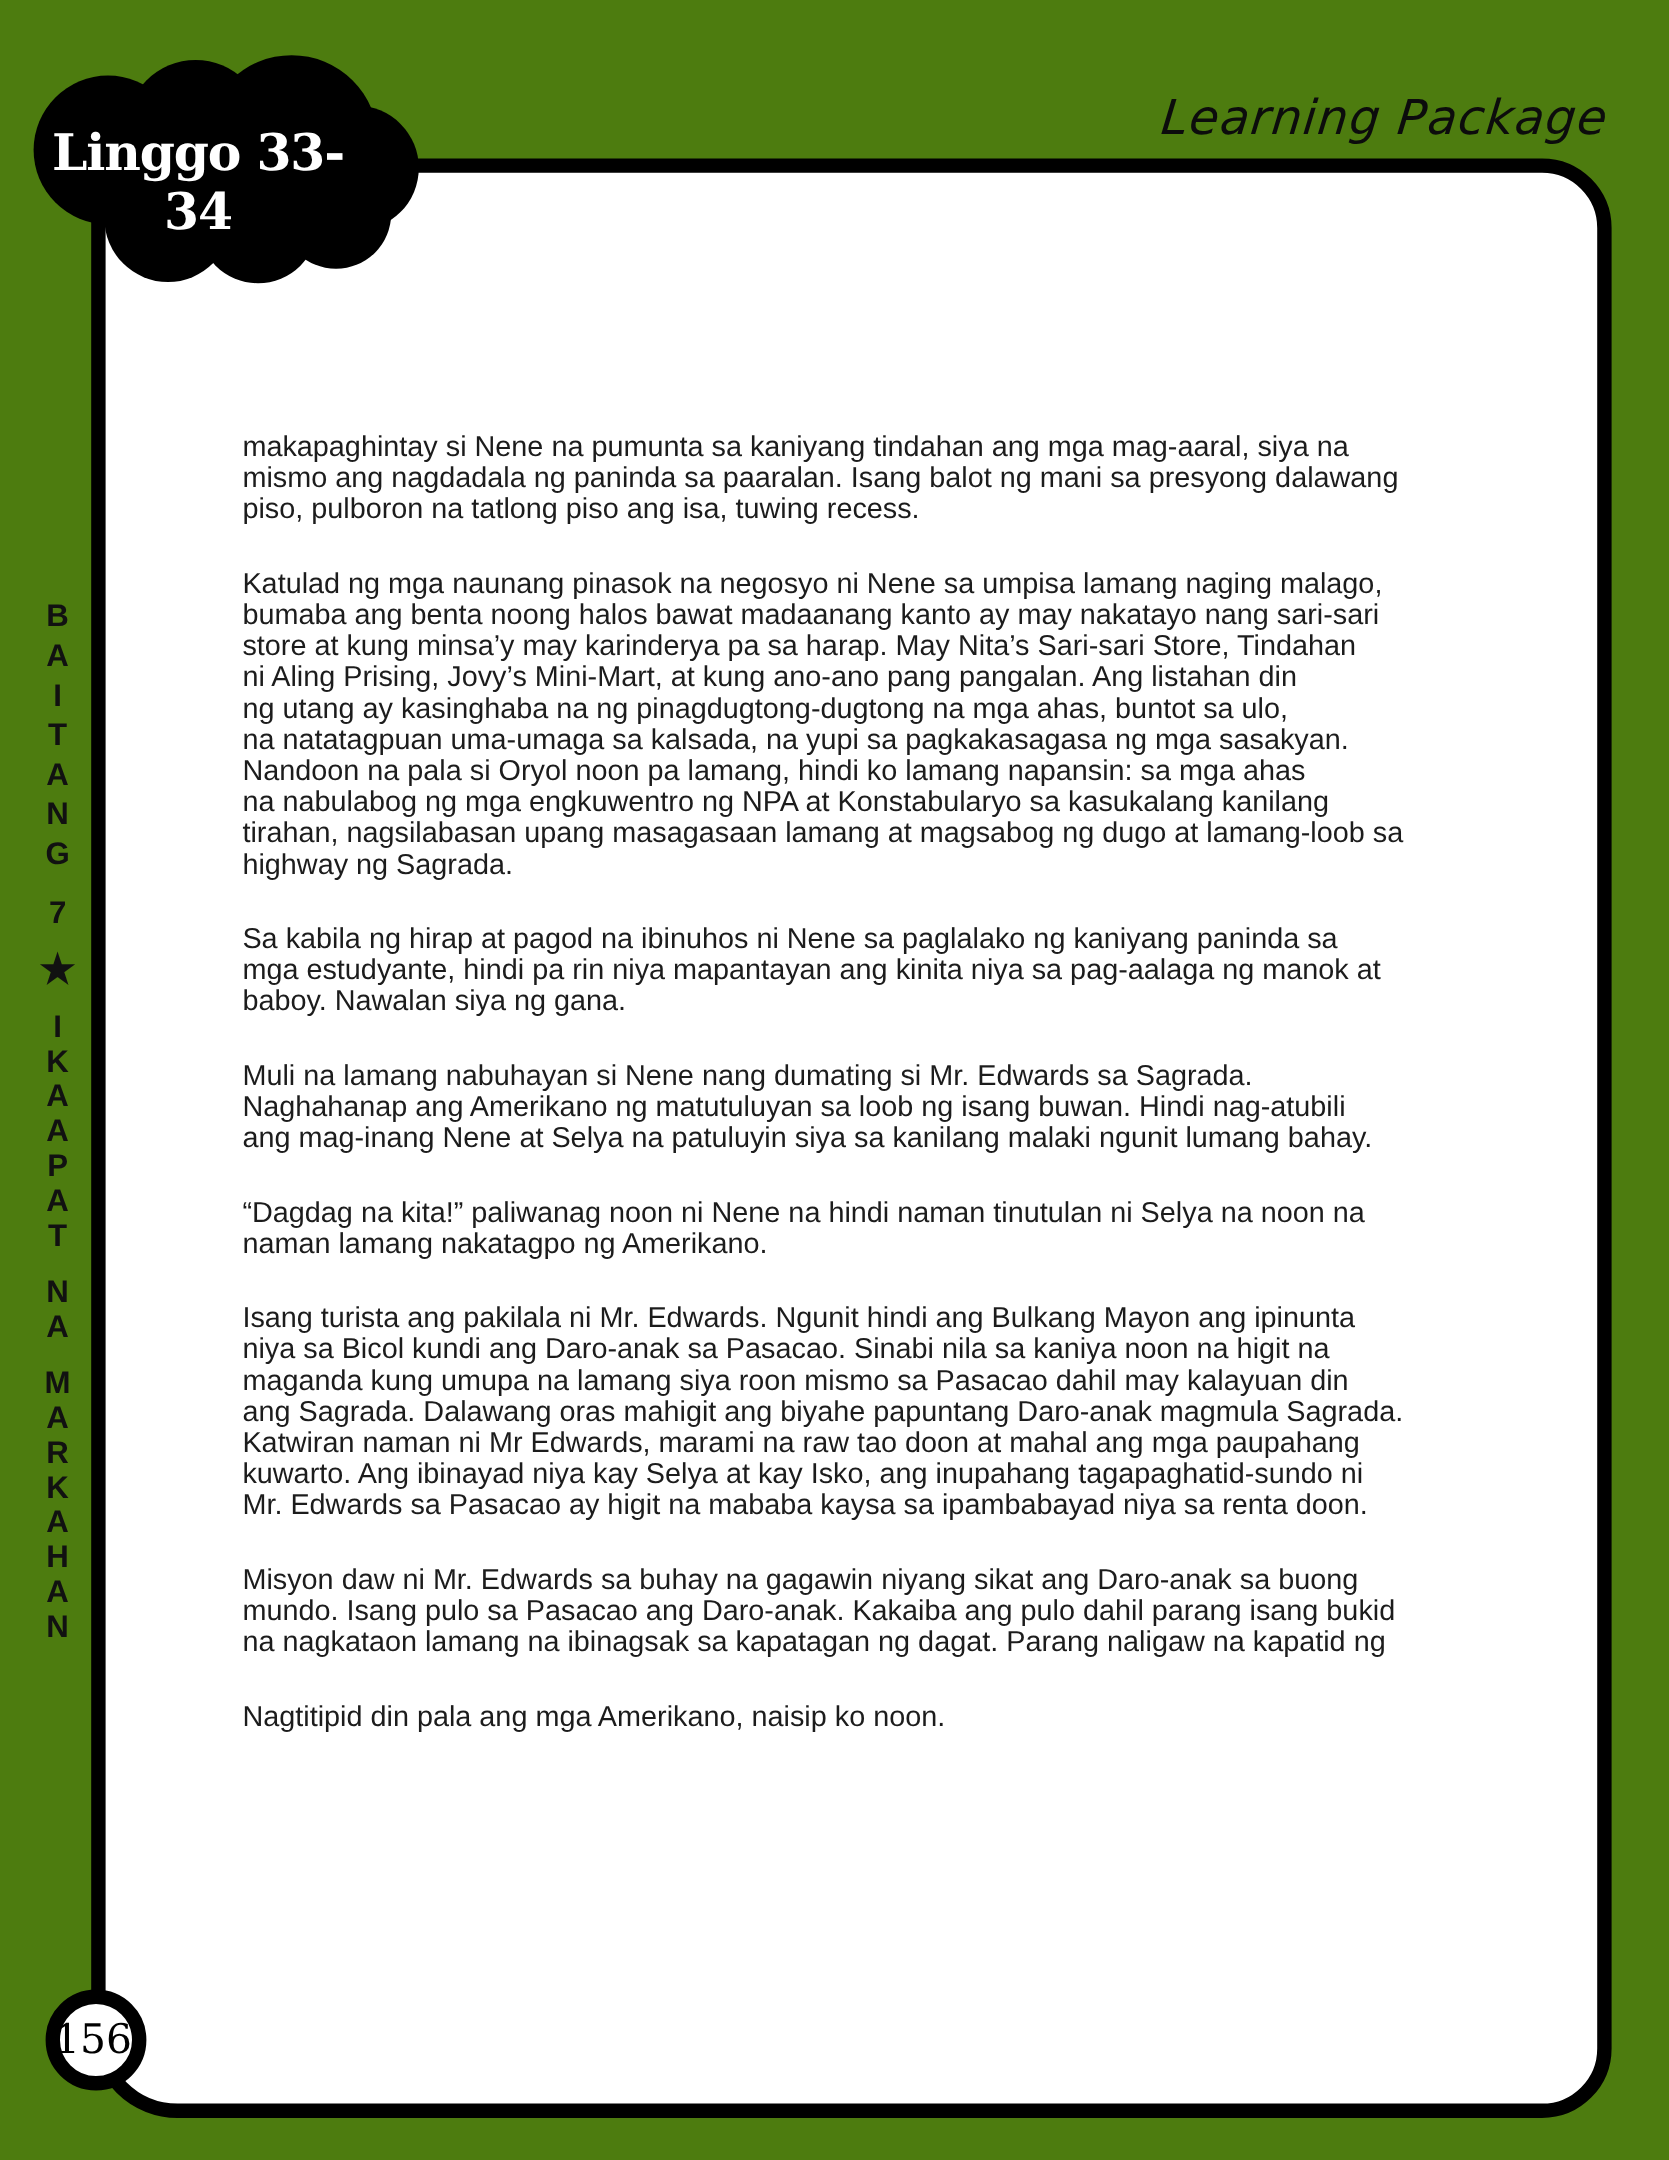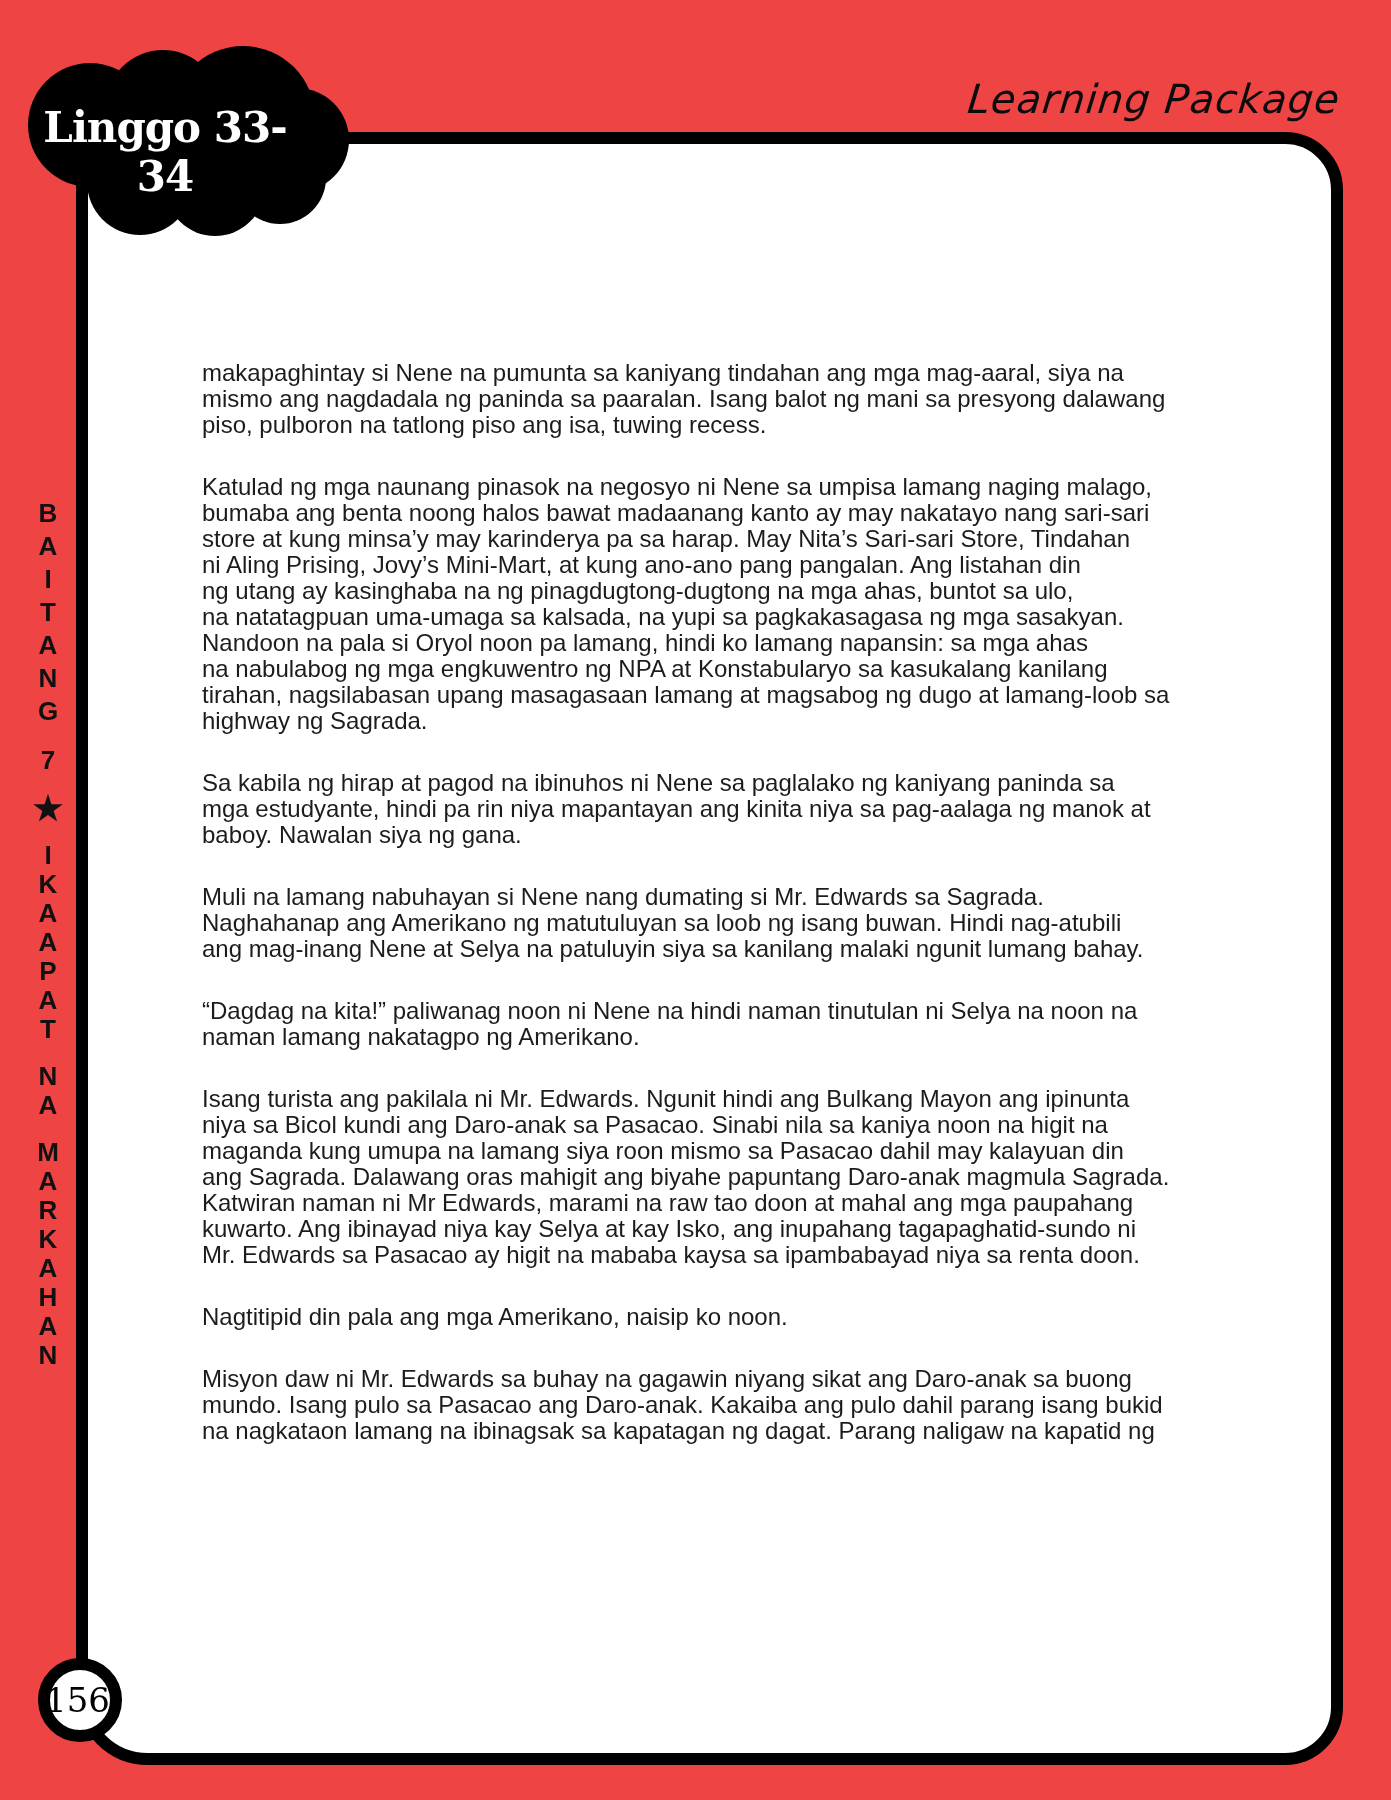--- a/index.html
+++ b/index.html
@@ -1,18 +1,18 @@
 <!DOCTYPE html>
 <html><head>
 <meta charset="utf-8">
 <title>Linggo 33-34</title>
 <style>
   html,body{margin:0;padding:0;background:#ffffff;}
   .canvas{
-    position:relative;width:1391px;height:1800px;background:#ef4444;overflow:hidden;
+    position:relative;width:1391px;height:1800px;background:#4d7c0f;overflow:hidden;
     font-family:"Liberation Sans",sans-serif;color:#1a1a1a;
   }
   
   .frame{
     position:absolute;left:76px;top:132px;width:1267px;height:1633px;
     box-sizing:border-box;border:12px solid #000;
     border-radius:44px 58px 58px 72px;
     background:#fff;z-index:1;
   }
   
@@ -127,23 +127,23 @@
 ang mag-inang Nene at Selya na patuluyin siya sa kanilang malaki ngunit lumang bahay.</p>
       <p>“Dagdag na kita!” paliwanag noon ni Nene na hindi naman tinutulan ni Selya na noon na
 naman lamang nakatagpo ng Amerikano.</p>
       <p>Isang turista ang pakilala ni Mr. Edwards. Ngunit hindi ang Bulkang Mayon ang ipinunta
 niya sa Bicol kundi ang Daro-anak sa Pasacao. Sinabi nila sa kaniya noon na higit na
 maganda kung umupa na lamang siya roon mismo sa Pasacao dahil may kalayuan din
 ang Sagrada. Dalawang oras mahigit ang biyahe papuntang Daro-anak magmula Sagrada.
 Katwiran naman ni Mr Edwards, marami na raw tao doon at mahal ang mga paupahang
 kuwarto. Ang ibinayad niya kay Selya at kay Isko, ang inupahang tagapaghatid-sundo ni
 Mr. Edwards sa Pasacao ay higit na mababa kaysa sa ipambabayad niya sa renta doon.</p>
-      <p>Nagtitipid din pala ang mga Amerikano, naisip ko noon.</p>
       <p>Misyon daw ni Mr. Edwards sa buhay na gagawin niyang sikat ang Daro-anak sa buong
 mundo. Isang pulo sa Pasacao ang Daro-anak. Kakaiba ang pulo dahil parang isang bukid
 na nagkataon lamang na ibinagsak sa kapatagan ng dagat. Parang naligaw na kapatid ng</p>
+      <p>Nagtitipid din pala ang mga Amerikano, naisip ko noon.</p>
     </div>
 
   <div class="page-circle">
     <span>156</span>
   </div>
 
 </div>
 
 </body></html>

